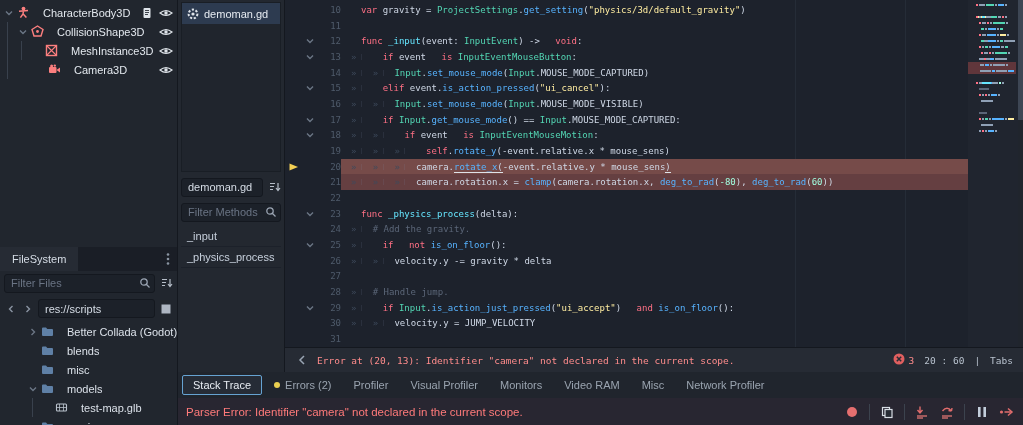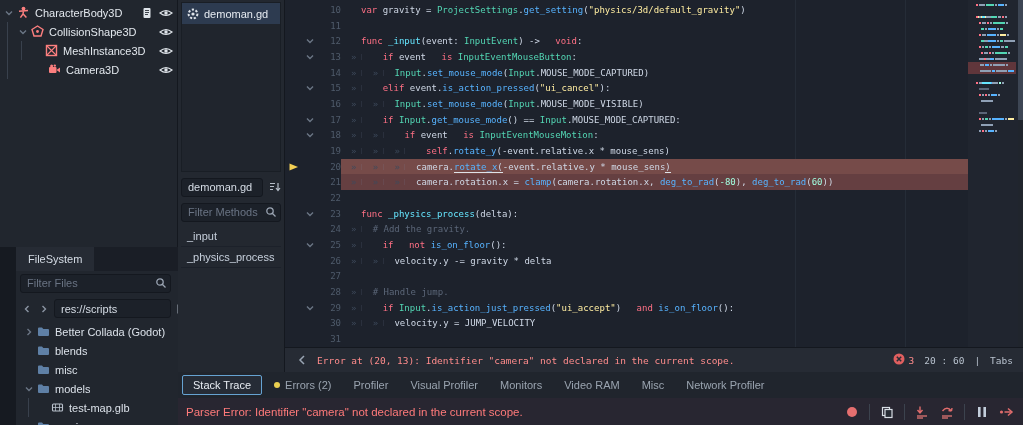--- a/index.html
+++ b/index.html
@@ -9,42 +9,42 @@
     background:#161a21; font-family:"Liberation Sans","DejaVu Sans",sans-serif;
     color:#cfd6e0; font-size:11px;
   }
   .panel { position:absolute; background:#21262e; }
 
   
   #scene-dock { left:0; top:0; width:178px; height:247px; border-right:1px solid #14181f; padding-top:3px; }
   .trow { position:relative; display:flex; align-items:center; height:19px; color:#e3e8ee; }
   .trow .caret { width:14px; text-align:center; color:#6b7685; flex:0 0 14px; display:flex; align-items:center; justify-content:center; }
   .trow .nicon { width:15px; height:15px; margin-right:4px; flex:0 0 15px; display:flex; align-items:center; justify-content:center; }
-  .trow .lbl { white-space:nowrap; overflow:hidden; }
+  .trow .lbl { white-space:nowrap; overflow:hidden;margin-left:8px; }
   .trow .spacer { flex:1; }
   .trow .ricon { width:16px; height:16px; margin-right:3px; display:flex; align-items:center; justify-content:center; }
   .guide { position:absolute; top:0; bottom:0; width:1px; background:#39414d; }
 
   
-  #fs-dock { left:16px; top:247px; width:178px; height:178px; border-right:1px solid #14181f; }
+  #fs-dock { left:0; top:247px; width:178px; height:178px; border-right:1px solid #14181f; }
   #fs-tabstrip { height:24px; background:#1a1e26; display:flex; align-items:stretch; }
   #fs-tab { background:#262b34; color:#d6dde6; padding:0 12px; display:flex; align-items:center; }
   #fs-menu { margin-left:auto; width:18px; display:flex; align-items:center; justify-content:center; }
   #fs-nav { height:27px; display:flex; align-items:center; padding:0 4px; gap:3px; }
   .navbtn { width:14px; height:18px; display:flex; align-items:center; justify-content:center; color:#8a94a2; }
   .inputbox { background:#1c2129; border:1px solid #14181f; border-radius:3px; height:19px;
               color:#d6dde6; font-size:11px; padding:0 6px; font-family:inherit; outline:none; }
   .inputbox::placeholder { color:#6a7484; }
   #fs-path { flex:1; min-width:0; }
   #fs-split { width:15px; height:15px; display:flex; align-items:center; justify-content:center; }
   #fs-filter-row, #sp-filter-row { height:24px; display:flex; align-items:center; padding:0 4px; gap:4px; }
   .filterwrap { position:relative; flex:1; display:flex; }
   .filterwrap input { width:100%; padding-right:20px; }
   .filterwrap .search-ic { position:absolute; right:4px; top:3px; }
-  #fs-tree { position:relative; overflow:hidden; height:103px; }
+  #fs-tree { position:relative; overflow:hidden; height:103px;padding-left:20px; }
 
   
   #script-sidebar { left:178px; top:0; width:107px; height:372px; background:#232830; border-right:1px solid #14181f; padding:2px 3px; }
   #script-list { background:#20252d; border:1px solid #191e25; height:170px; }
   .script-row { display:flex; align-items:center; gap:5px; height:21px; padding:0 5px; color:#e6ebf1; }
   .script-row.sel { background:#2d3b50; }
   #sp-name-row { display:flex; align-items:center; gap:4px; margin-top:4px; height:22px; }
   #sp-name { flex:1; min-width:0; }
   #method-list { margin-top:2px; }
   .method-row { height:21px; display:flex; align-items:center; padding:0 6px; color:#c7d0dc; border-bottom:1px solid #1c212a; }

